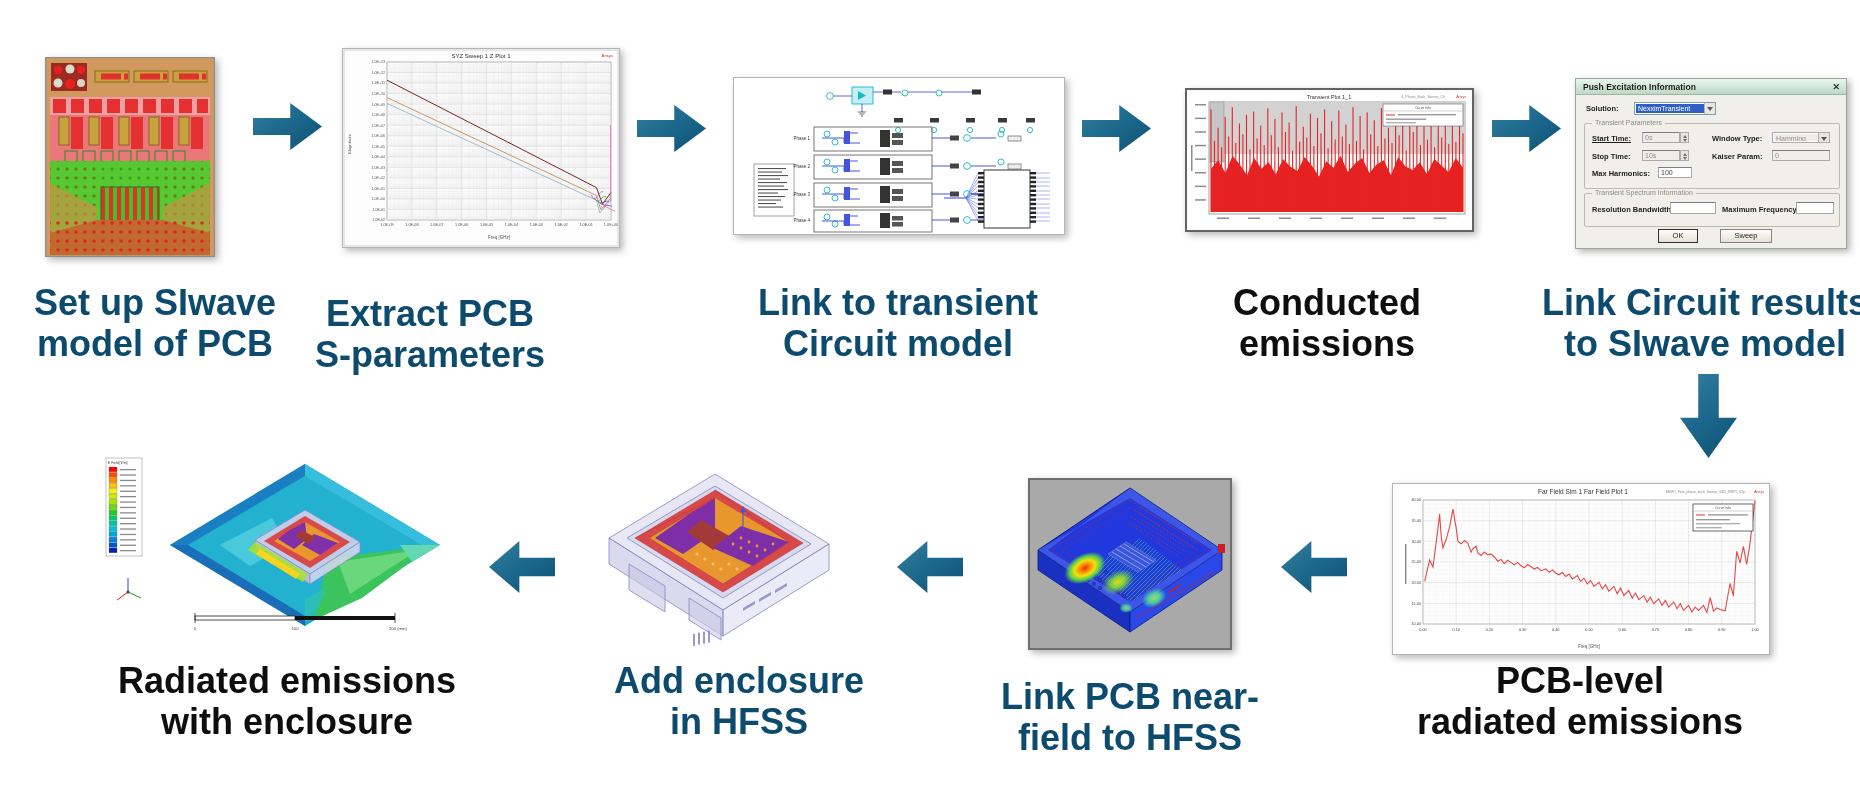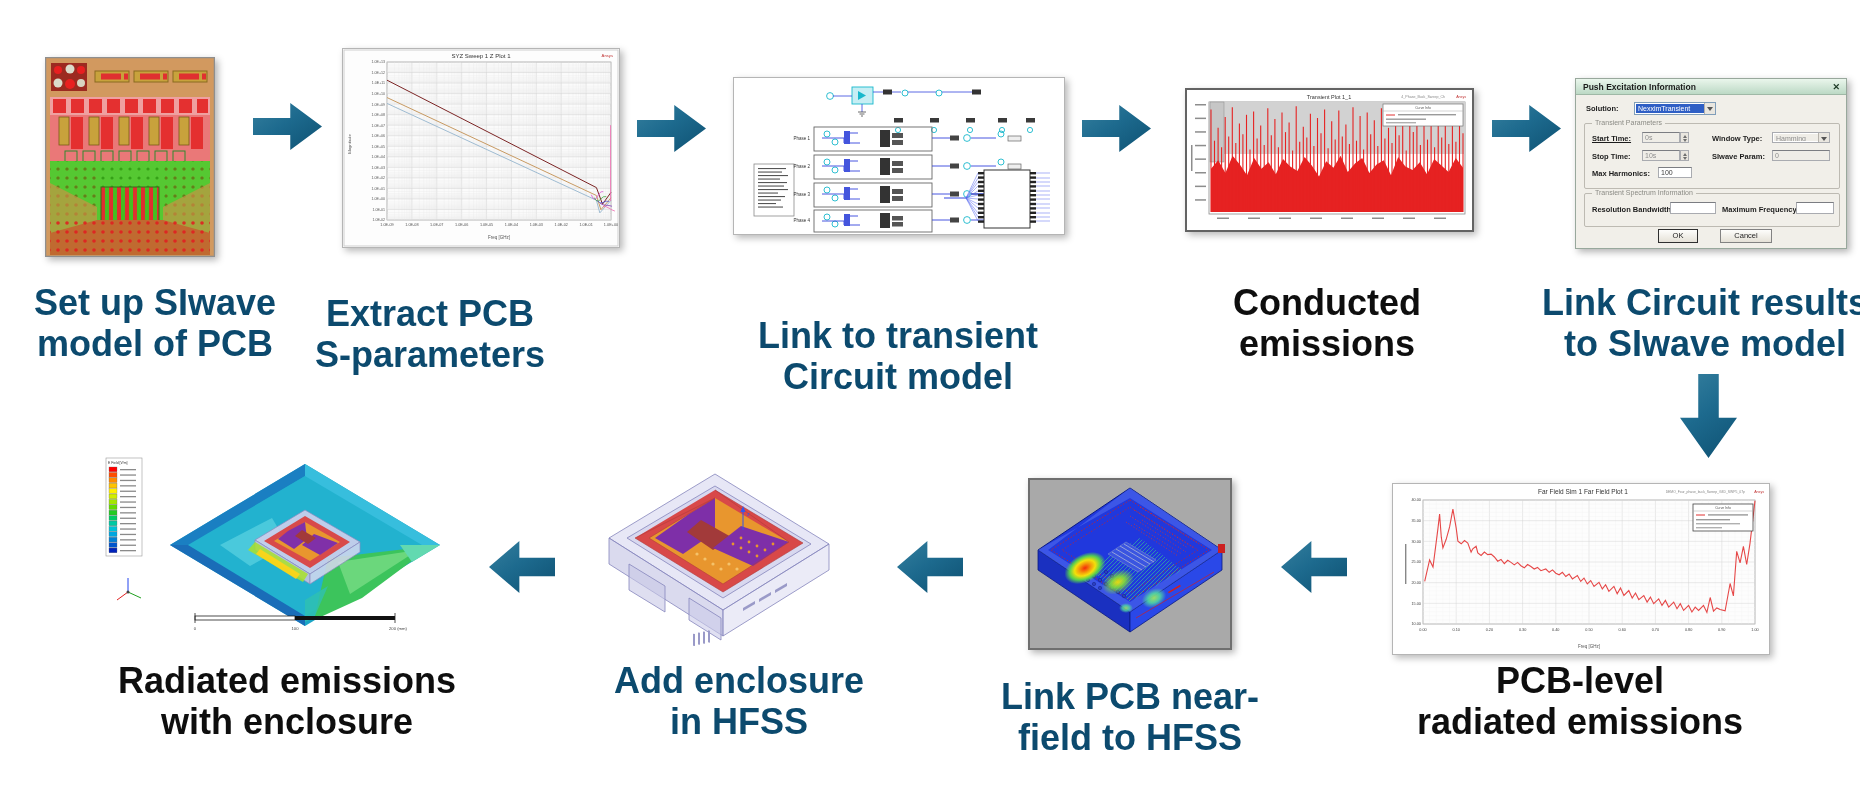--- a/index.html
+++ b/index.html
@@ -705,33 +705,33 @@
     <div class="di dis" style="left:66px;top:53px;width:38px;height:11px;">0s</div>
     <div class="spin" style="left:104px;top:53px;"></div>
     <span class="dl" style="left:136px;top:55px;">Window Type:</span>
     <div class="cmb" style="left:196px;top:53px;width:58px;height:11px;border-color:#a9abb0;">
       <div class="selgray">Hamming</div>
       <div class="cmb-btn"></div>
     </div>
     <span class="dl" style="left:16px;top:73px;">Stop Time:</span>
     <div class="di dis" style="left:66px;top:71px;width:38px;height:11px;">10s</div>
     <div class="spin" style="left:104px;top:71px;"></div>
-    <span class="dl" style="left:136px;top:73px;">SIwave Param:</span>
+    <span class="dl" style="left:136px;top:73px;">Kaiser Param:</span>
     <div class="di dis" style="left:196px;top:71px;width:58px;height:11px;">0</div>
     <span class="dl" style="left:16px;top:90px;">Max Harmonics:</span>
     <div class="di" style="left:82px;top:88px;width:34px;height:11px;">100</div>
     <div class="grp" style="left:8px;top:114px;width:254px;height:32px;">
       <span class="grp-t">Transient Spectrum Information</span>
     </div>
     <span class="dl" style="left:16px;top:126px;">Resolution Bandwidth:</span>
     <div class="di" style="left:94px;top:123px;width:46px;height:12px;"></div>
     <span class="dl" style="left:146px;top:126px;">Maximum Frequency:</span>
     <div class="di" style="left:220px;top:123px;width:38px;height:12px;"></div>
     <div class="btn default" style="left:82px;top:150px;width:40px;">OK</div>
-    <div class="btn" style="left:144px;top:150px;width:52px;">Cancel</div>
+    <div class="btn" style="left:144px;top:150px;width:52px;">Sweep</div>
   </div>
 
   <div class="arrow d" style="left:1680px;top:374px;width:57px;height:84px;"></div>
 
   <div class="panel" style="left:1392px;top:483px;width:376px;height:170px;">
     <svg id="ffsvg" width="376" height="170" viewBox="0 0 376 170">
       <rect width="376" height="170" fill="#fff"></rect>
       <text x="190" y="10" font-size="6.5" text-anchor="middle" fill="#333">Far Field Sim 1 Far Field Plot 1</text>
       <text x="352" y="9" font-size="3.4" text-anchor="end" fill="#888">DEMO_Four_phase_buck_Sweep_G3D_SWP5_07p</text>
       <text x="371" y="9" font-size="3.6" text-anchor="end" fill="#c03030">Ansys</text>
@@ -1085,21 +1085,21 @@
   </div>
 
   <div class="cap" style="left:155px;top:282px;">
     <div>Set up SIwave</div>
     <div>model of PCB</div>
   </div>
   <div class="cap" style="left:430px;top:282px;margin-top:11px;">
     <div>Extract PCB</div>
     <div>S-parameters</div>
   </div>
-  <div class="cap" style="left:898px;top:282px;margin-top:33px;">
+  <div class="cap" style="left:898px;top:282px;">
     <div>Link to transient</div>
     <div>Circuit model</div>
   </div>
   <div class="cap bold" style="left:1327px;top:282px;">
     <div>Conducted</div>
     <div>emissions</div>
   </div>
   <div class="cap" style="left:1705px;top:282px;">
     <div>Link Circuit results</div>
     <div>to SIwave model</div>

